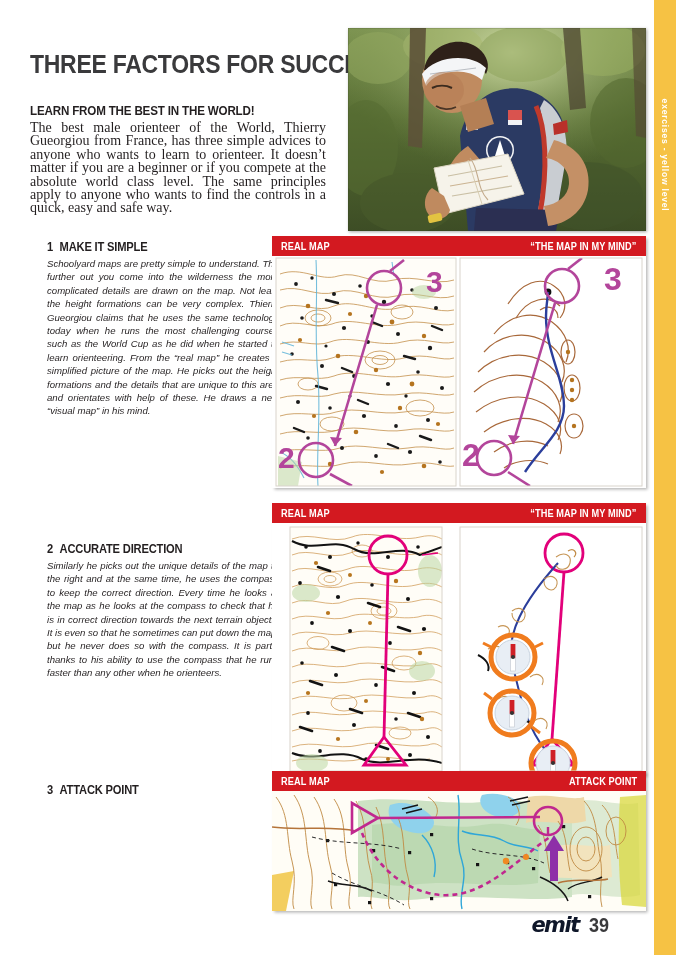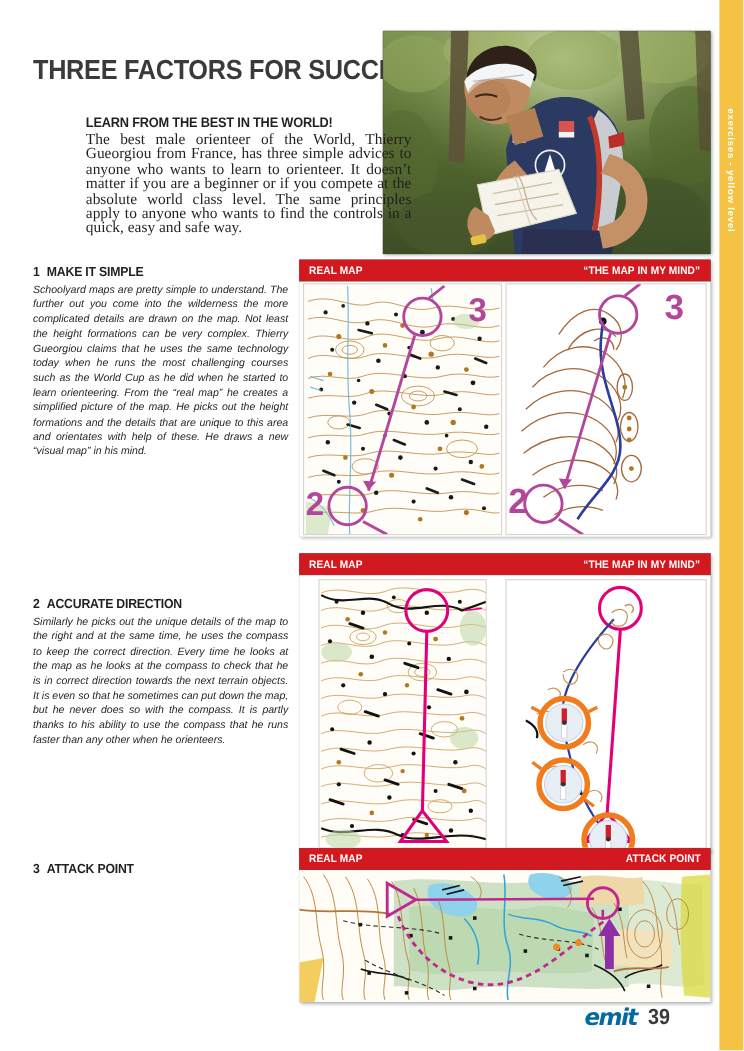--- a/index.html
+++ b/index.html
@@ -61,21 +61,20 @@
     transform: scaleX(0.92);
     transform-origin: left center;
   }
 
   
   #intro {
     position: absolute;
     left: 30px;
     top: 104px;
     width: 296px;
-    margin-left: 48px;
   }
   .sub-head {
     font-size: 12.5px;
     font-weight: bold;
     color: #231f20;
     letter-spacing: -0.2px;
     margin: 0 0 3px 0;
     transform: scaleX(0.93);
     transform-origin: left center;
     font-family: "Liberation Sans Narrow", "Liberation Sans", sans-serif;
@@ -103,21 +102,21 @@
     height: 203px;
     overflow: hidden;
     box-shadow: 1px 1px 3px rgba(0,0,0,0.35);
     background: #4a5a33;
   }
   #hero-photo svg { display: block; }
 
   
   .section-col {
     position: absolute;
-    left: 30px;
+    left: 47px;
     width: 232px;
   }
   #section-1 { top: 240px; }
   #section-2 { top: 542px; }
   #section-3 { top: 783px; }
 
   .section-head {
     font-size: 12px;
     font-weight: bold;
     color: #231f20;
@@ -126,21 +125,21 @@
     transform: scaleX(0.93);
     transform-origin: left center;
     font-family: "Liberation Sans Narrow", "Liberation Sans", sans-serif;
   }
   .section-head .num { margin-right: 7px; }
 
   
   .figure {
     position: absolute;
     box-shadow: 1.5px 1.5px 3px rgba(0,0,0,0.3);
-    background: #0f766e;
+    background: #f9a8d4;
   }
   #figure-1 { left: 272px; top: 236px; width: 374px; height: 252px; }
   #figure-2 { left: 272px; top: 503px; width: 374px; height: 272px; }
   #figure-3 { left: 272px; top: 771px; width: 374px; height: 140px; }
 
   .fig-header {
     height: 20px;
     background: #d31920;
     display: flex;
     align-items: center;
@@ -175,21 +174,21 @@
     right: 44px;
     bottom: 18px;
     display: flex;
     align-items: center;
     gap: 9px;
   }
   #emit-logo {
     font-size: 21px;
     font-weight: bold;
     font-style: italic;
-    color: #0369a1;
+    color: #0f172a;
     letter-spacing: -1.5px;
     font-family: "DejaVu Sans", sans-serif;
   }
   #page-number {
     font-size: 20px;
     font-weight: bold;
     color: #3a3a3c;
     font-family: "Liberation Sans Narrow", "Liberation Sans", sans-serif;
     transform: scaleX(0.9);
   }

